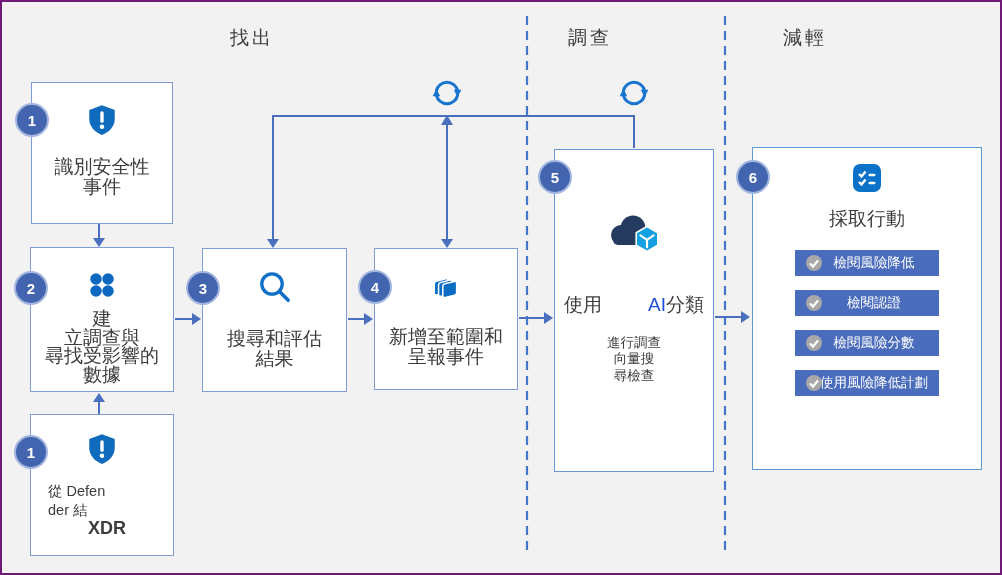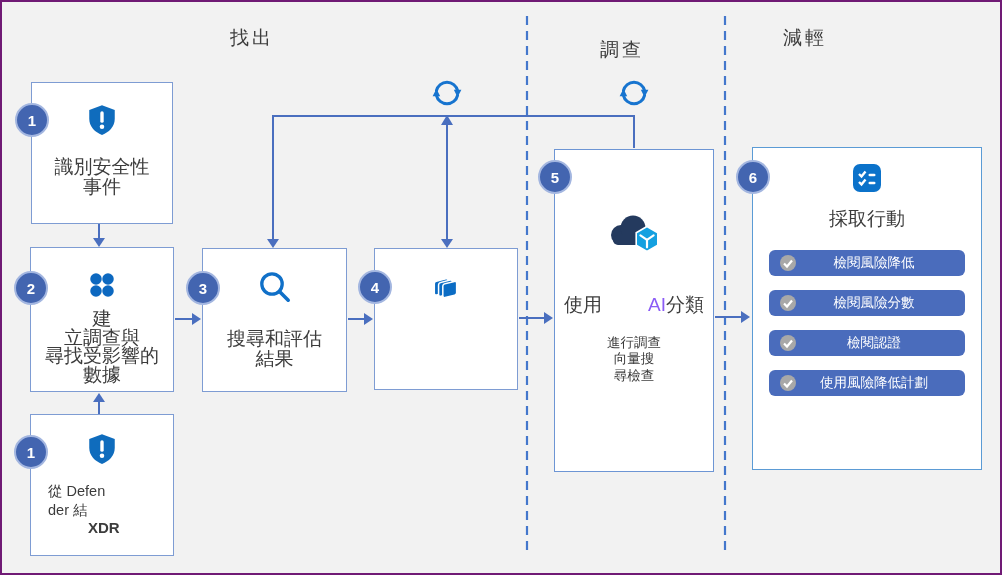--- a/index.html
+++ b/index.html
@@ -21,37 +21,37 @@
   .box.accent6 { border-color:#5b9bd5; }
   .num-badge {
     position:absolute; left:-17px; width:30px; height:30px; border-radius:50%;
     background:#4365b0; border:2px solid #a3b6e0; box-sizing:content-box;
     color:#fff; font-weight:bold; font-size:15px;
     display:flex; align-items:center; justify-content:center; z-index:4;
   }
   .box-text { font-size:19px; color:#3c3c3c; text-align:center; line-height:19.5px; }
   .box-text.tight { line-height:18.5px; }
   .sub-text { font-size:13.5px; color:#3c3c3c; text-align:center; line-height:16.5px; }
-  .ai-accent { color:#8b5cf6;margin-left:46px; }
+  .ai-accent { color:#1d4ed8;margin-left:46px; }
   .action-bar {
-    width:196px; height:26px; background:#4a6cbc; margin-bottom:14px;
-    position:relative; display:flex; align-items:center; justify-content:center;border-radius:6px;
+    width:144px; height:26px; background:#4a6cbc; margin-bottom:14px;
+    position:relative; display:flex; align-items:center; justify-content:center;
   }
   .action-bar .bar-label { color:#fff; font-size:13.5px; padding-left:14px; white-space:nowrap; }
   .bar-check { position:absolute; left:10px; top:4px; }
   .defender-text { align-self:flex-start; text-align:left; padding-left:17px; font-size:14.5px; color:#3c3c3c; line-height:18.5px; }
-  .defender-text .xdr { font-weight:bold; font-size:15px; padding-left:40px; }
+  .defender-text .xdr { font-weight:bold; font-size:18px; padding-left:40px; }
 </style>
 </head>
 <body>
 
 <div class="canvas">
 
   <div class="phase-header" style="left:228px; top:23px;">找出</div>
-  <div class="phase-header" style="left:598px; top:23px;margin-top:12px;">調查</div>
+  <div class="phase-header" style="left:566px; top:23px;">調查</div>
   <div class="phase-header" style="left:781px; top:23px;">減輕</div>
 
   <svg class="connector-layer" width="1002" height="575">
 
     <line x1="525" y1="14" x2="525" y2="548" stroke="#4477cc" stroke-width="2.2" stroke-dasharray="9,6"></line>
     <line x1="723" y1="14" x2="723" y2="548" stroke="#4477cc" stroke-width="2.2" stroke-dasharray="9,6"></line>
     <g stroke="#4a6fbf" stroke-width="2" fill="none">
 
       <path d="M632,146 L632,114 L271,114 L271,238"></path>
 
@@ -148,20 +148,24 @@
 
   <div class="box" style="left:372px; top:246px; width:144px; height:142px;">
     <span class="num-badge" style="top:21px;">4</span>
     <svg width="36" height="34" viewBox="0 0 30 32" style="margin-top:20px;">
       <g transform="skewY(-14)" fill="#0b6cc4" stroke="#fff" stroke-width="1.4">
         <rect x="4" y="13" width="13" height="13" rx="2"></rect>
         <rect x="8" y="15.2" width="13" height="13" rx="2"></rect>
         <rect x="12" y="17.4" width="13" height="13" rx="2"></rect>
       </g>
     </svg>
+    <div class="box-text" style="margin-top:24px;">
+      <div>新增至範圍和</div>
+      <div>呈報事件</div>
+    </div>
   </div>
 
   <div class="box accent5" style="left:552px; top:147px; width:160px; height:323px;">
     <span class="num-badge" style="top:10px;">5</span>
     <svg width="60" height="42" viewBox="0 0 60 42" style="margin-top:62px;">
       <g fill="#243a5e">
         <circle cx="17" cy="23" r="10"></circle>
         <circle cx="29" cy="16" r="12.5"></circle>
         <rect x="9" y="23" width="30" height="10" rx="5"></rect>
       </g>
@@ -198,28 +202,28 @@
           <circle cx="9" cy="9" r="8" fill="#a8a8a8"></circle>
           <polyline points="5,9.5 8,12.5 13,6.5" stroke="#fff" stroke-width="2.2" fill="none"></polyline>
         </svg>
         <span class="bar-label">檢閱風險降低</span>
       </div>
       <div class="action-bar">
         <svg class="bar-check" width="18" height="18" viewBox="0 0 18 18">
           <circle cx="9" cy="9" r="8" fill="#a8a8a8"></circle>
           <polyline points="5,9.5 8,12.5 13,6.5" stroke="#fff" stroke-width="2.2" fill="none"></polyline>
         </svg>
+        <span class="bar-label">檢閱認證</span>
+      </div>
+      <div class="action-bar">
+        <svg class="bar-check" width="18" height="18" viewBox="0 0 18 18">
+          <circle cx="9" cy="9" r="8" fill="#a8a8a8"></circle>
+          <polyline points="5,9.5 8,12.5 13,6.5" stroke="#fff" stroke-width="2.2" fill="none"></polyline>
+        </svg>
         <span class="bar-label">檢閱風險分數</span>
-      </div>
-      <div class="action-bar">
-        <svg class="bar-check" width="18" height="18" viewBox="0 0 18 18">
-          <circle cx="9" cy="9" r="8" fill="#a8a8a8"></circle>
-          <polyline points="5,9.5 8,12.5 13,6.5" stroke="#fff" stroke-width="2.2" fill="none"></polyline>
-        </svg>
-        <span class="bar-label">檢閱認證</span>
       </div>
       <div class="action-bar">
         <svg class="bar-check" width="18" height="18" viewBox="0 0 18 18">
           <circle cx="9" cy="9" r="8" fill="#a8a8a8"></circle>
           <polyline points="5,9.5 8,12.5 13,6.5" stroke="#fff" stroke-width="2.2" fill="none"></polyline>
         </svg>
         <span class="bar-label">使用風險降低計劃</span>
       </div>
     </div>
   </div>

